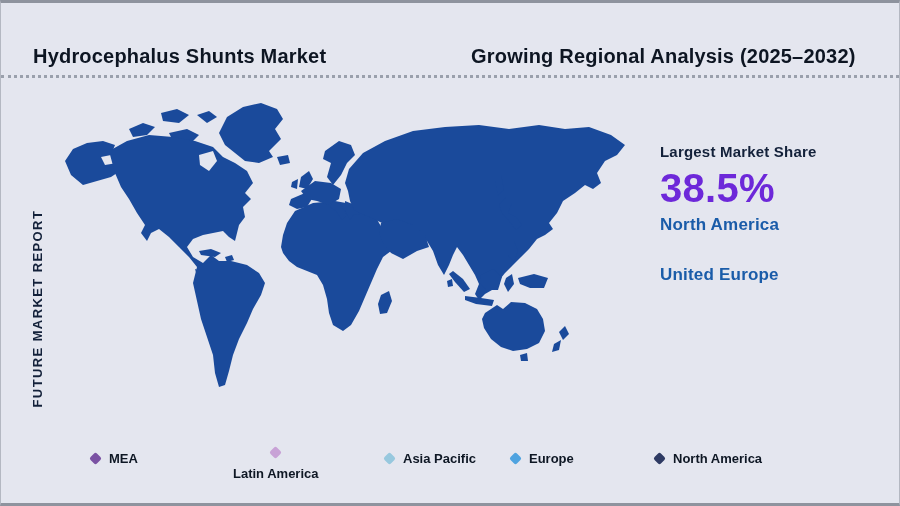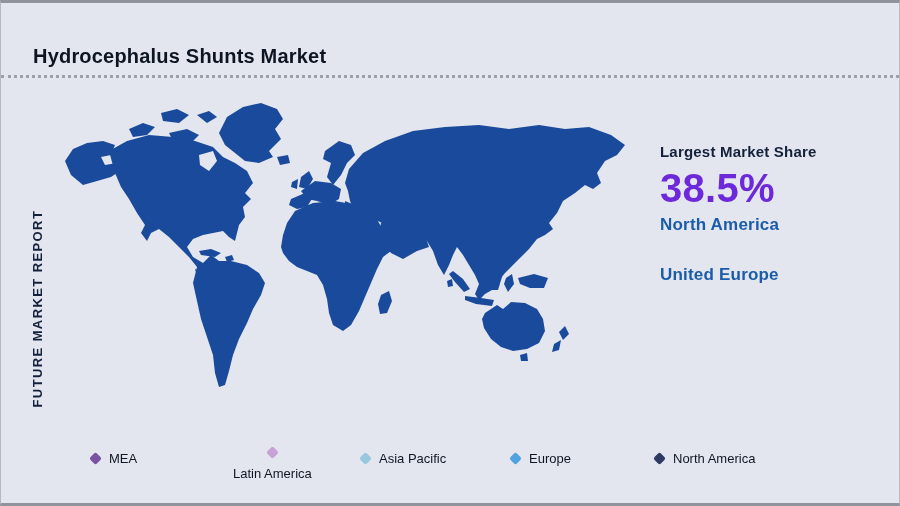--- a/index.html
+++ b/index.html
@@ -33,32 +33,33 @@
   .stats{position:absolute;left:643px;width:245px;margin-left:16px;}
   .stats-1{top:140px;}
   .stats-2{top:262px;}
   .stat-label{font-size:15px;font-weight:800;color:var(--label-ink);margin-bottom:7px;letter-spacing:.2px;}
   .stat-value{font-size:40px;font-weight:800;color:#6d28d9;line-height:1.05;margin-bottom:6px;letter-spacing:.3px;}
   .stat-region{font-size:17px;font-weight:800;color:var(--accent);letter-spacing:.2px;}
   .legend{position:absolute;left:0;top:445px;width:100%;height:20px;}
   .legend-item{position:absolute;display:flex;align-items:center;gap:9px;height:20px;}
   .legend-item:nth-child(1){left:90px;}
   .legend-item:nth-child(2){left:232px;flex-direction:column;}
-  .legend-item:nth-child(3){left:360px;justify-content:flex-end;}
+  .legend-item:nth-child(3){left:384px;justify-content:flex-end;}
   .legend-item:nth-child(4){left:510px;}
   .legend-item:nth-child(5){left:654px;}
   .legend-marker{width:9px;height:9px;border-radius:2px;transform:rotate(45deg);flex:0 0 auto;}
-  .legend-label{font-size:13px;font-weight:normal;color:#0e1724;white-space:nowrap;}
+  .legend-label{font-size:13px;font-weight:bold;color:#0e1724;white-space:nowrap;}
 </style>
 </head>
 <body>
 
 <div class="frame">
 
   <div class="title title-left">Hydrocephalus Shunts Market</div>
+  <div class="title title-right">Growing Regional Analysis (2025–2032)</div>
   <div class="dotted-sep"></div>
 
   <div class="watermark">FUTURE MARKET REPORT</div>
 
   <svg class="map" viewBox="0 0 600 300" aria-hidden="true">
     <g>
       <path d="M168,34 L176,18 192,8 210,4 226,10 232,20 224,30 230,40 218,52 222,58 208,64 194,62 184,54 174,46 Z"></path>
       <path d="M78,30 L92,24 104,28 96,36 82,38 Z"></path>
       <path d="M110,14 L126,10 138,16 128,24 112,22 Z"></path>
       <path d="M118,34 L136,30 148,36 140,44 122,42 Z"></path>

